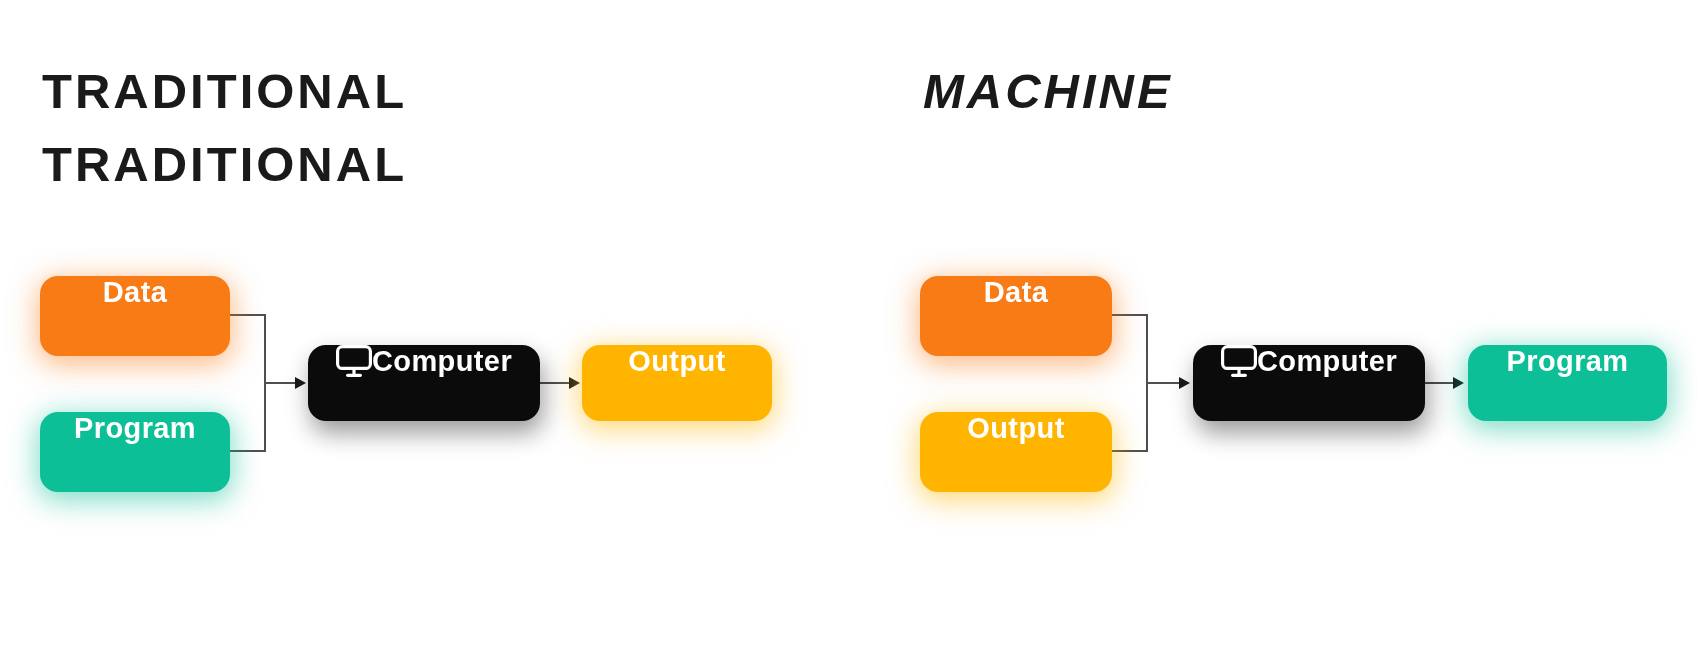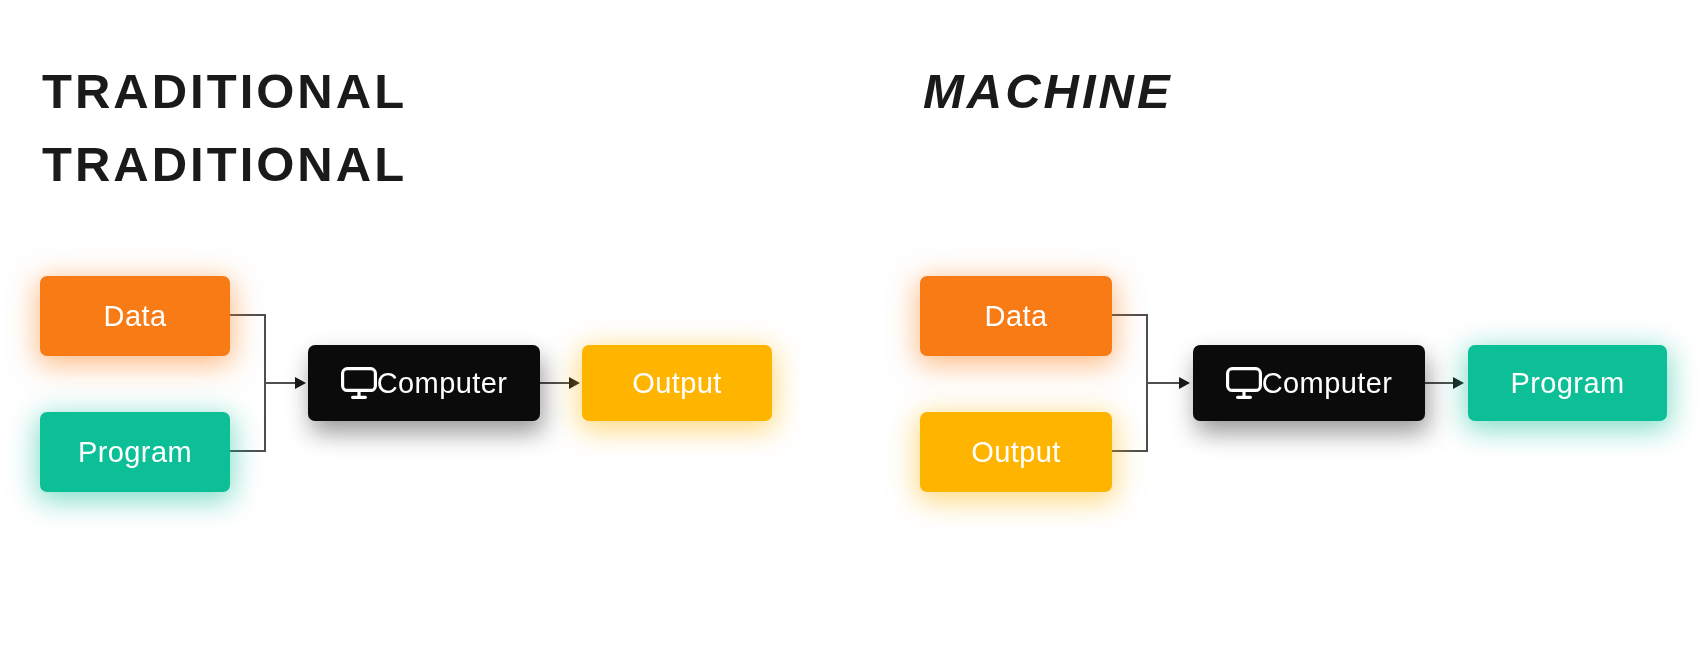--- a/index.html
+++ b/index.html
@@ -24,24 +24,24 @@
   .panel-title span{display:block;}
   .title-left{left:42px;top:55px;}
   .title-right{left:923px;top:55px;font-style:italic;}
 
   
   .wires{position:absolute;left:0;top:0;width:1698px;height:665px;z-index:0;}
 
   
   .chip{
     position:absolute;z-index:1;
-    display:flex;align-items:center;justify-content:center;
-    border-radius:7px;
+    display:flex;justify-content:center;
+    border-radius:18px;
     color:#ffffff;
-    font-weight:400;
+    font-weight:700;
     font-size:29px;
     letter-spacing:.4px;
     white-space:nowrap;
   }
   .chip.process{
     box-shadow:3px 12px 24px rgba(0,0,0,.40);
   }
   .monitor{width:36px;height:32px;flex:0 0 auto;}
 
   

